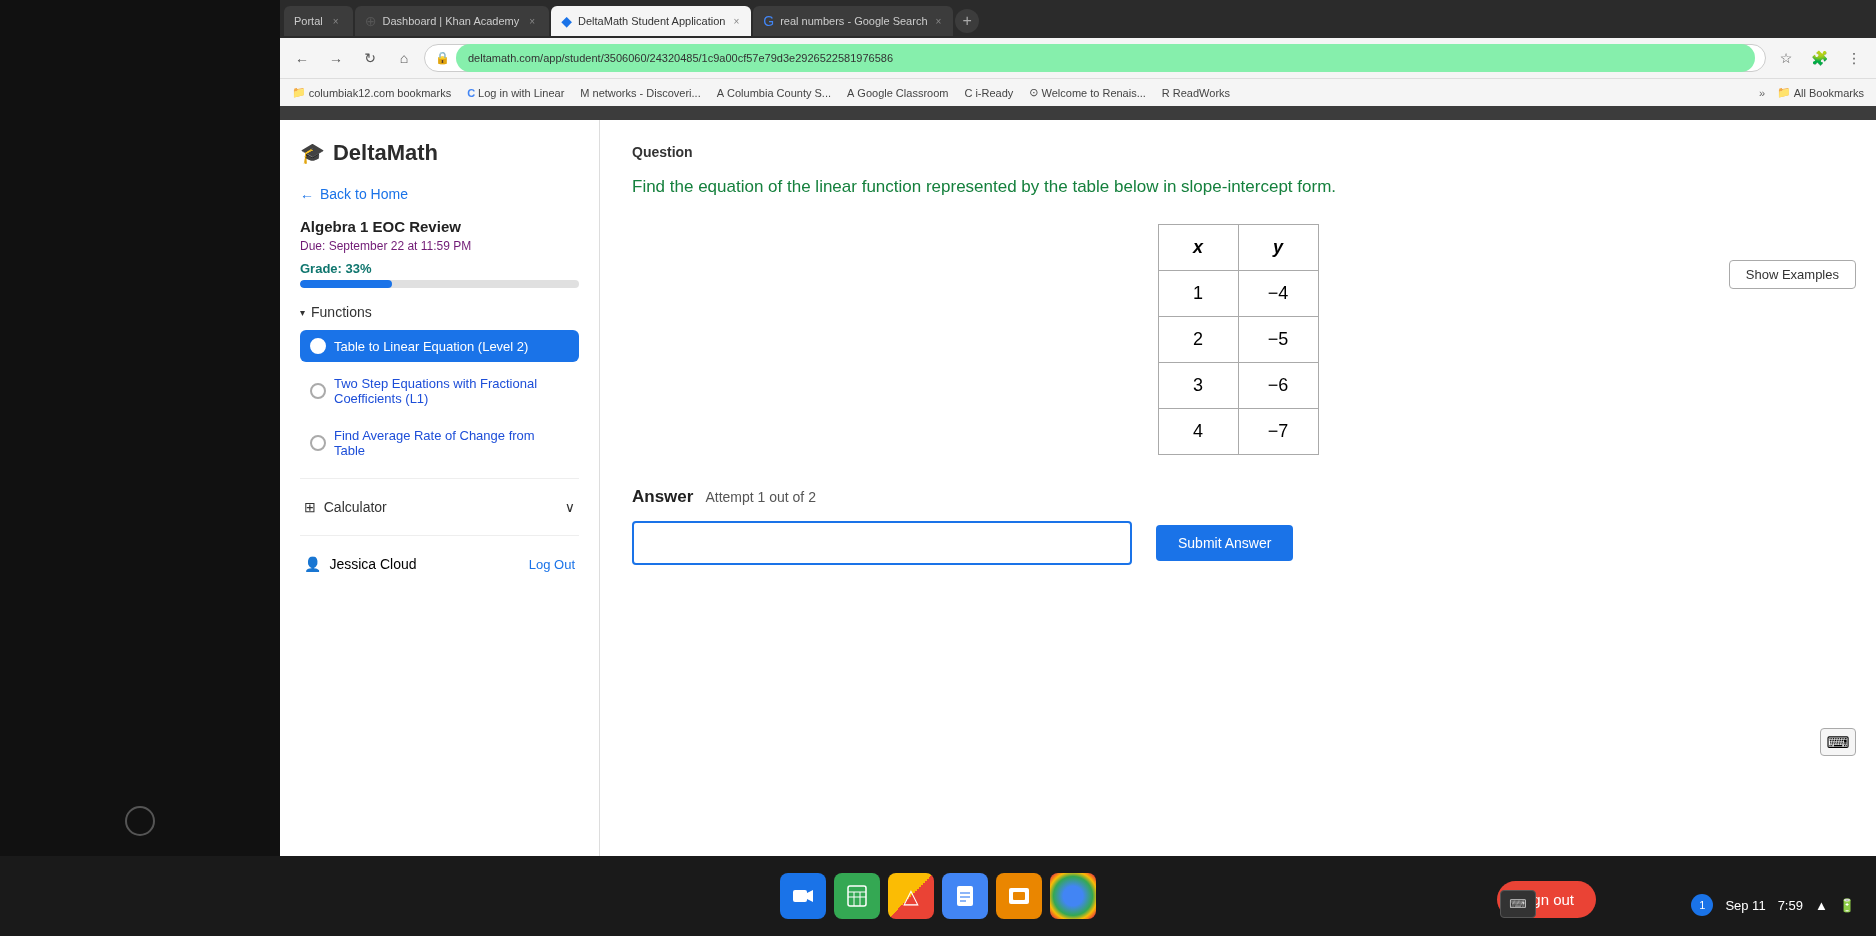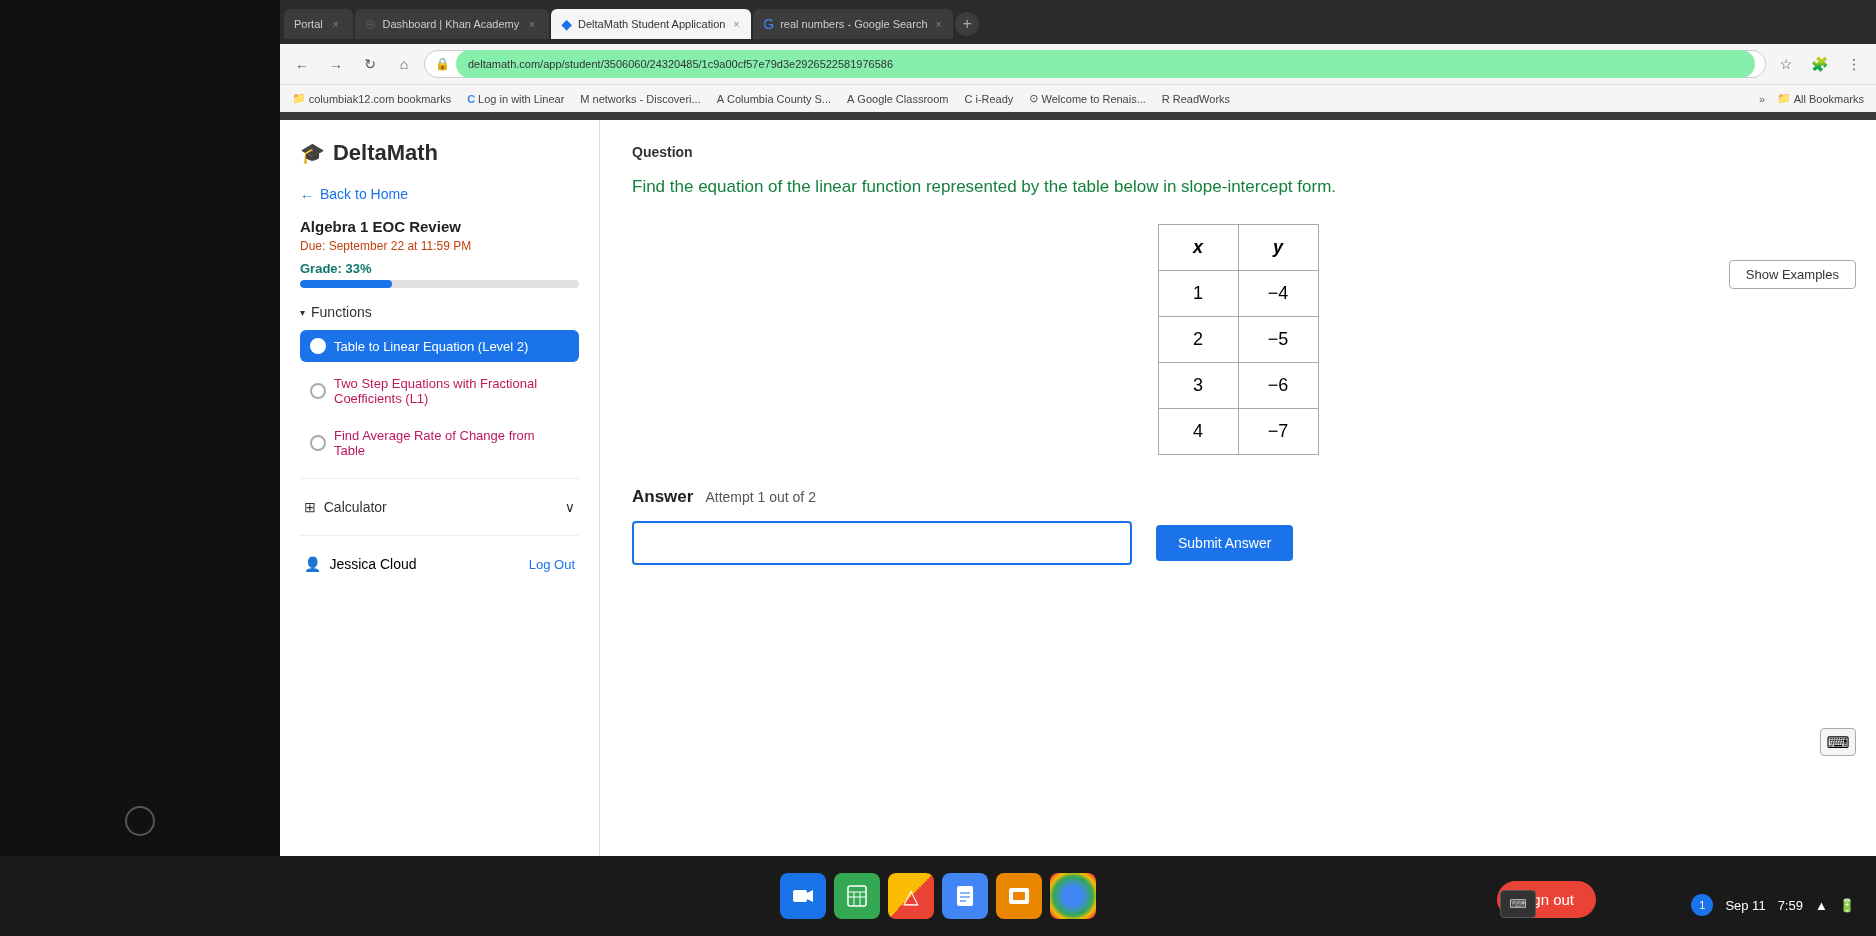--- a/index.html
+++ b/index.html
@@ -8,21 +8,21 @@
     
     .browser-chrome {
       position: absolute;
       top: 0; left: 280px; right: 0;
       background: #3c3c3c;
       height: 120px;
     }
     .tab-bar {
       display: flex;
       align-items: center;
-      height: 44px;
+      height: 38px;
       background: #2b2b2b;
       padding: 4px 4px 0;
       gap: 2px;
     }
     .tab {
       display: flex;
       align-items: center;
       height: 30px;
       padding: 0 10px;
       border-radius: 6px 6px 0 0;
@@ -127,21 +127,21 @@
       text-decoration: none;
     }
     .assignment-title {
       font-size: 15px;
       font-weight: bold;
       color: #222;
       margin-bottom: 4px;
     }
     .due-date {
       font-size: 12px;
-      color: #c2410c;
+      color: #701a75;
       margin-bottom: 8px;
     }
     .grade-label {
       font-size: 13px;
       font-weight: bold;
       color: #0f766e;
       margin-bottom: 4px;
     }
     .progress-bar-container {
       height: 8px;
@@ -163,21 +163,21 @@
       font-size: 14px;
       color: #333;
       margin-bottom: 10px;
       cursor: pointer;
     }
     .section-arrow { font-size: 10px; }
     .menu-item {
       padding: 8px 10px;
       border-radius: 6px;
       font-size: 13px;
-      color: #be185d;
+      color: #1d4ed8;
       cursor: pointer;
       margin-bottom: 6px;
       display: flex;
       align-items: center;
       gap: 8px;
     }
     .menu-item.active {
       background: #1a73e8;
       color: #fff;
     }

